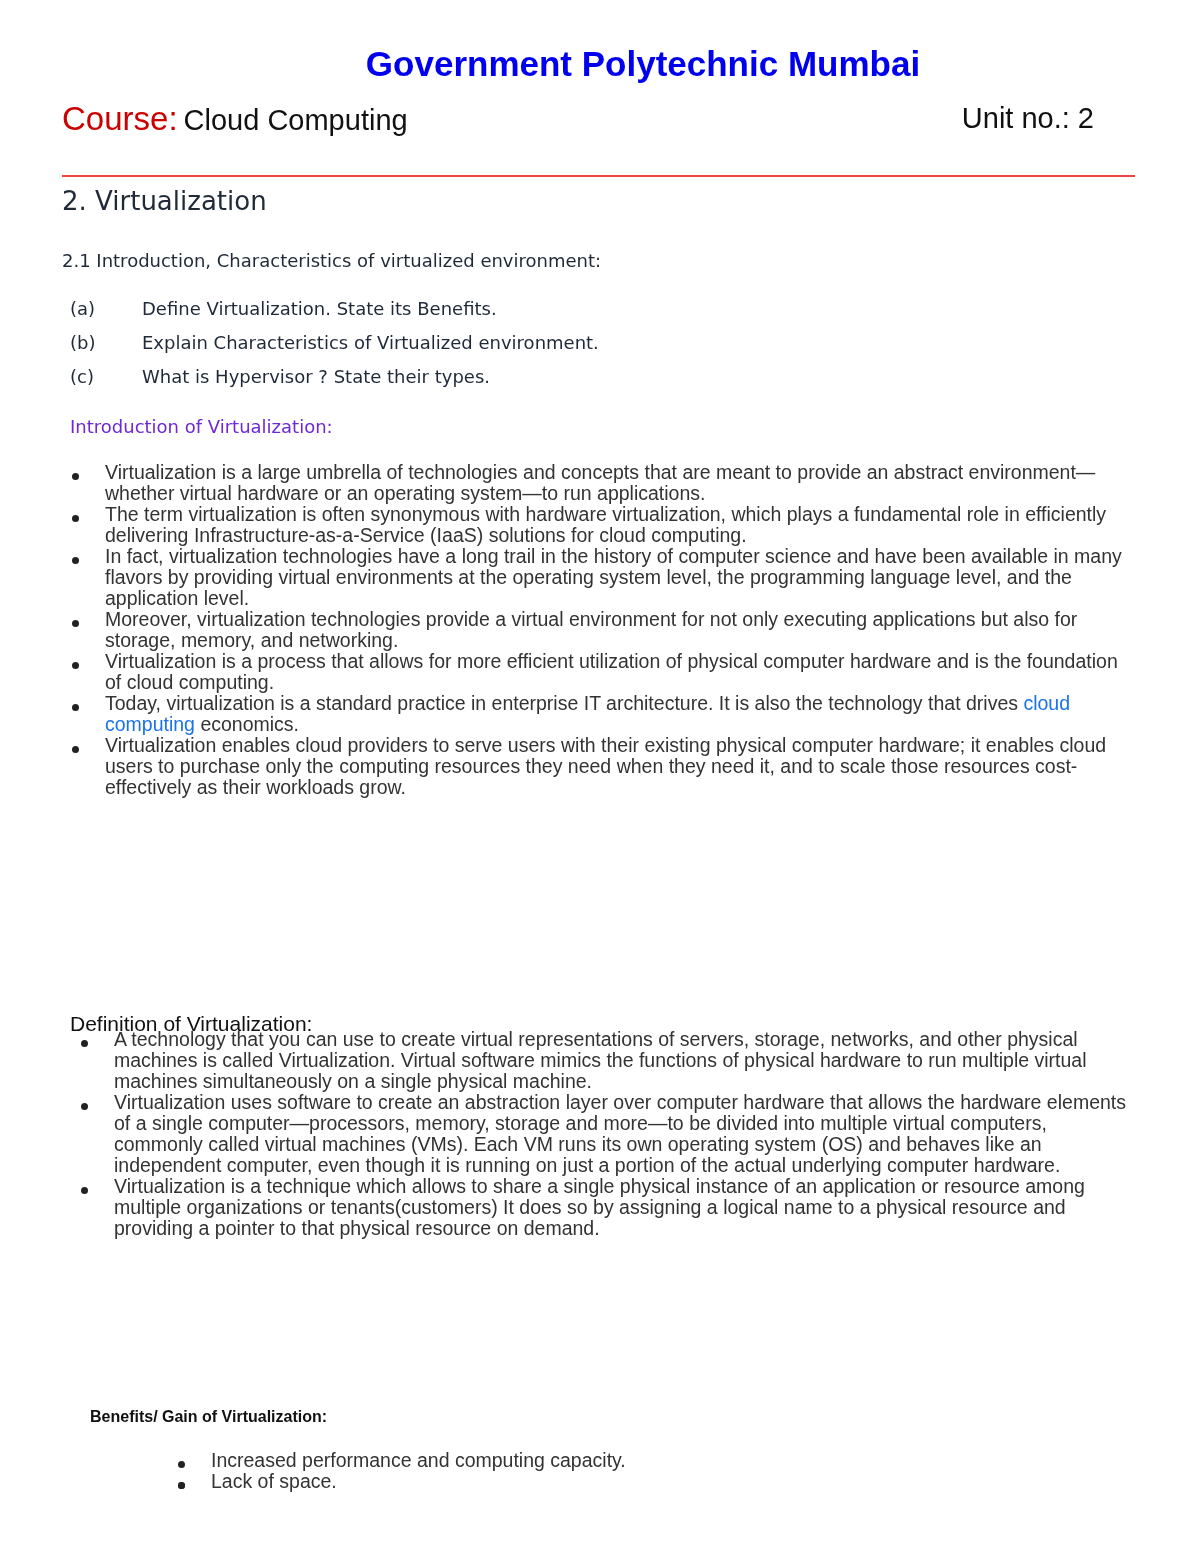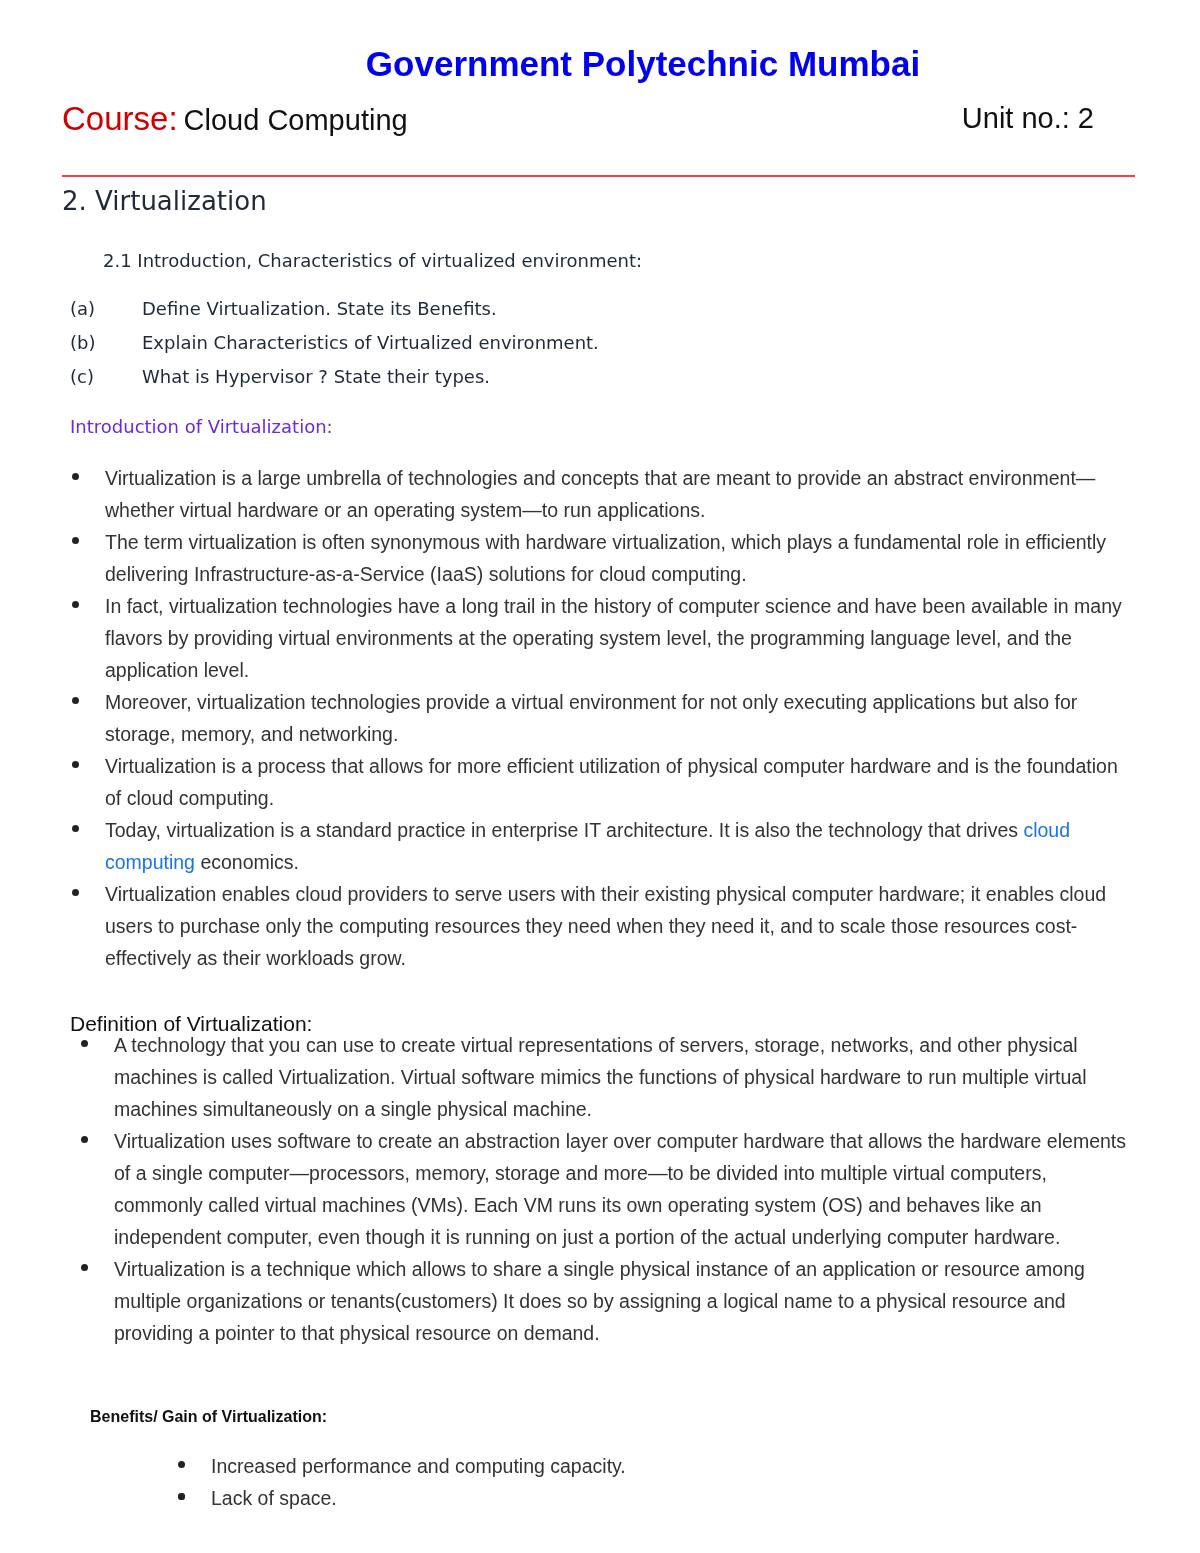--- a/index.html
+++ b/index.html
@@ -4,27 +4,27 @@
   <style>
     html, body { margin: 0; padding: 0; background: #ffffff; }
     body { width: 1200px; height: 1553px; position: relative; overflow: hidden; font-family: "Liberation Sans", sans-serif; color: #222; }
     .title { position: absolute; left: 0; width: 1286px; top: 44px; text-align: center; font-family: "Liberation Sans", sans-serif; font-weight: bold; font-size: 35px; color: #0000ee; }
     .course-row { position: absolute; left: 62px; top: 100px; width: 1032px; height: 40px; }
     .course-label { font-size: 33px; color: #cc0000; }
     .course-value { font-size: 29px; color: #111; margin-left: 6px; }
     .unit { position: absolute; right: 0; top: 2px; font-size: 29px; color: #111; }
     .red-line { position: absolute; left: 62px; top: 175px; width: 1073px; height: 2px; background: #ef4444; }
     .h2 { position: absolute; left: 62px; top: 186px; font-family: "DejaVu Sans", sans-serif; font-size: 26px; color: #1f2937; }
-    .h3 { position: absolute; left: 62px; top: 250px; font-family: "DejaVu Sans", sans-serif; font-size: 18px; color: #1f2937; margin-left: 41px; }
+    .h3 { position: absolute; left: 62px; top: 250px; font-family: "DejaVu Sans", sans-serif; font-size: 18px; color: #1f2937; }
     .qlist { position: absolute; left: 70px; top: 298px; font-family: "DejaVu Sans", sans-serif; font-size: 18px; color: #1f2937; }
     .qrow { height: 34px; display: flex; }
     .qletter { width: 72px; }
     .intro-head { position: absolute; left: 70px; top: 416px; font-family: "DejaVu Sans", sans-serif; font-size: 18px; color: #6d28d9; }
     ul.blist { position: absolute; margin: 0; padding: 0; list-style: none; font-family: "Liberation Sans", sans-serif; font-size: 19.5px; color: #333; }
-    ul.blist li { position: relative; line-height: 32px; }
+    ul.blist li { position: relative; line-height: 21px; }
     ul.blist li .dot { position: absolute; width: 7px; height: 7px; border-radius: 50%; background: #222; top: 11px; }
     .ul1 { left: 105px; top: 462px; width: 1030px; }
     .ul1 li .dot { left: -33px; }
     .ul2 { left: 114px; top: 1029px; width: 1020px; }
     .ul2 li .dot { left: -33px; }
     .ul3 { left: 211px; top: 1450px; width: 600px; }
     .ul3 li .dot { left: -33px; }
     .link { color: #1a73e8; }
     .def-head { position: absolute; left: 70px; top: 1012px; font-family: "Liberation Sans", sans-serif; font-weight: normal; font-size: 21px; color: #111; }
     .ben-head { position: absolute; left: 90px; top: 1408px; font-family: "Liberation Sans", sans-serif; font-weight: bold; font-size: 16px; color: #111; }

